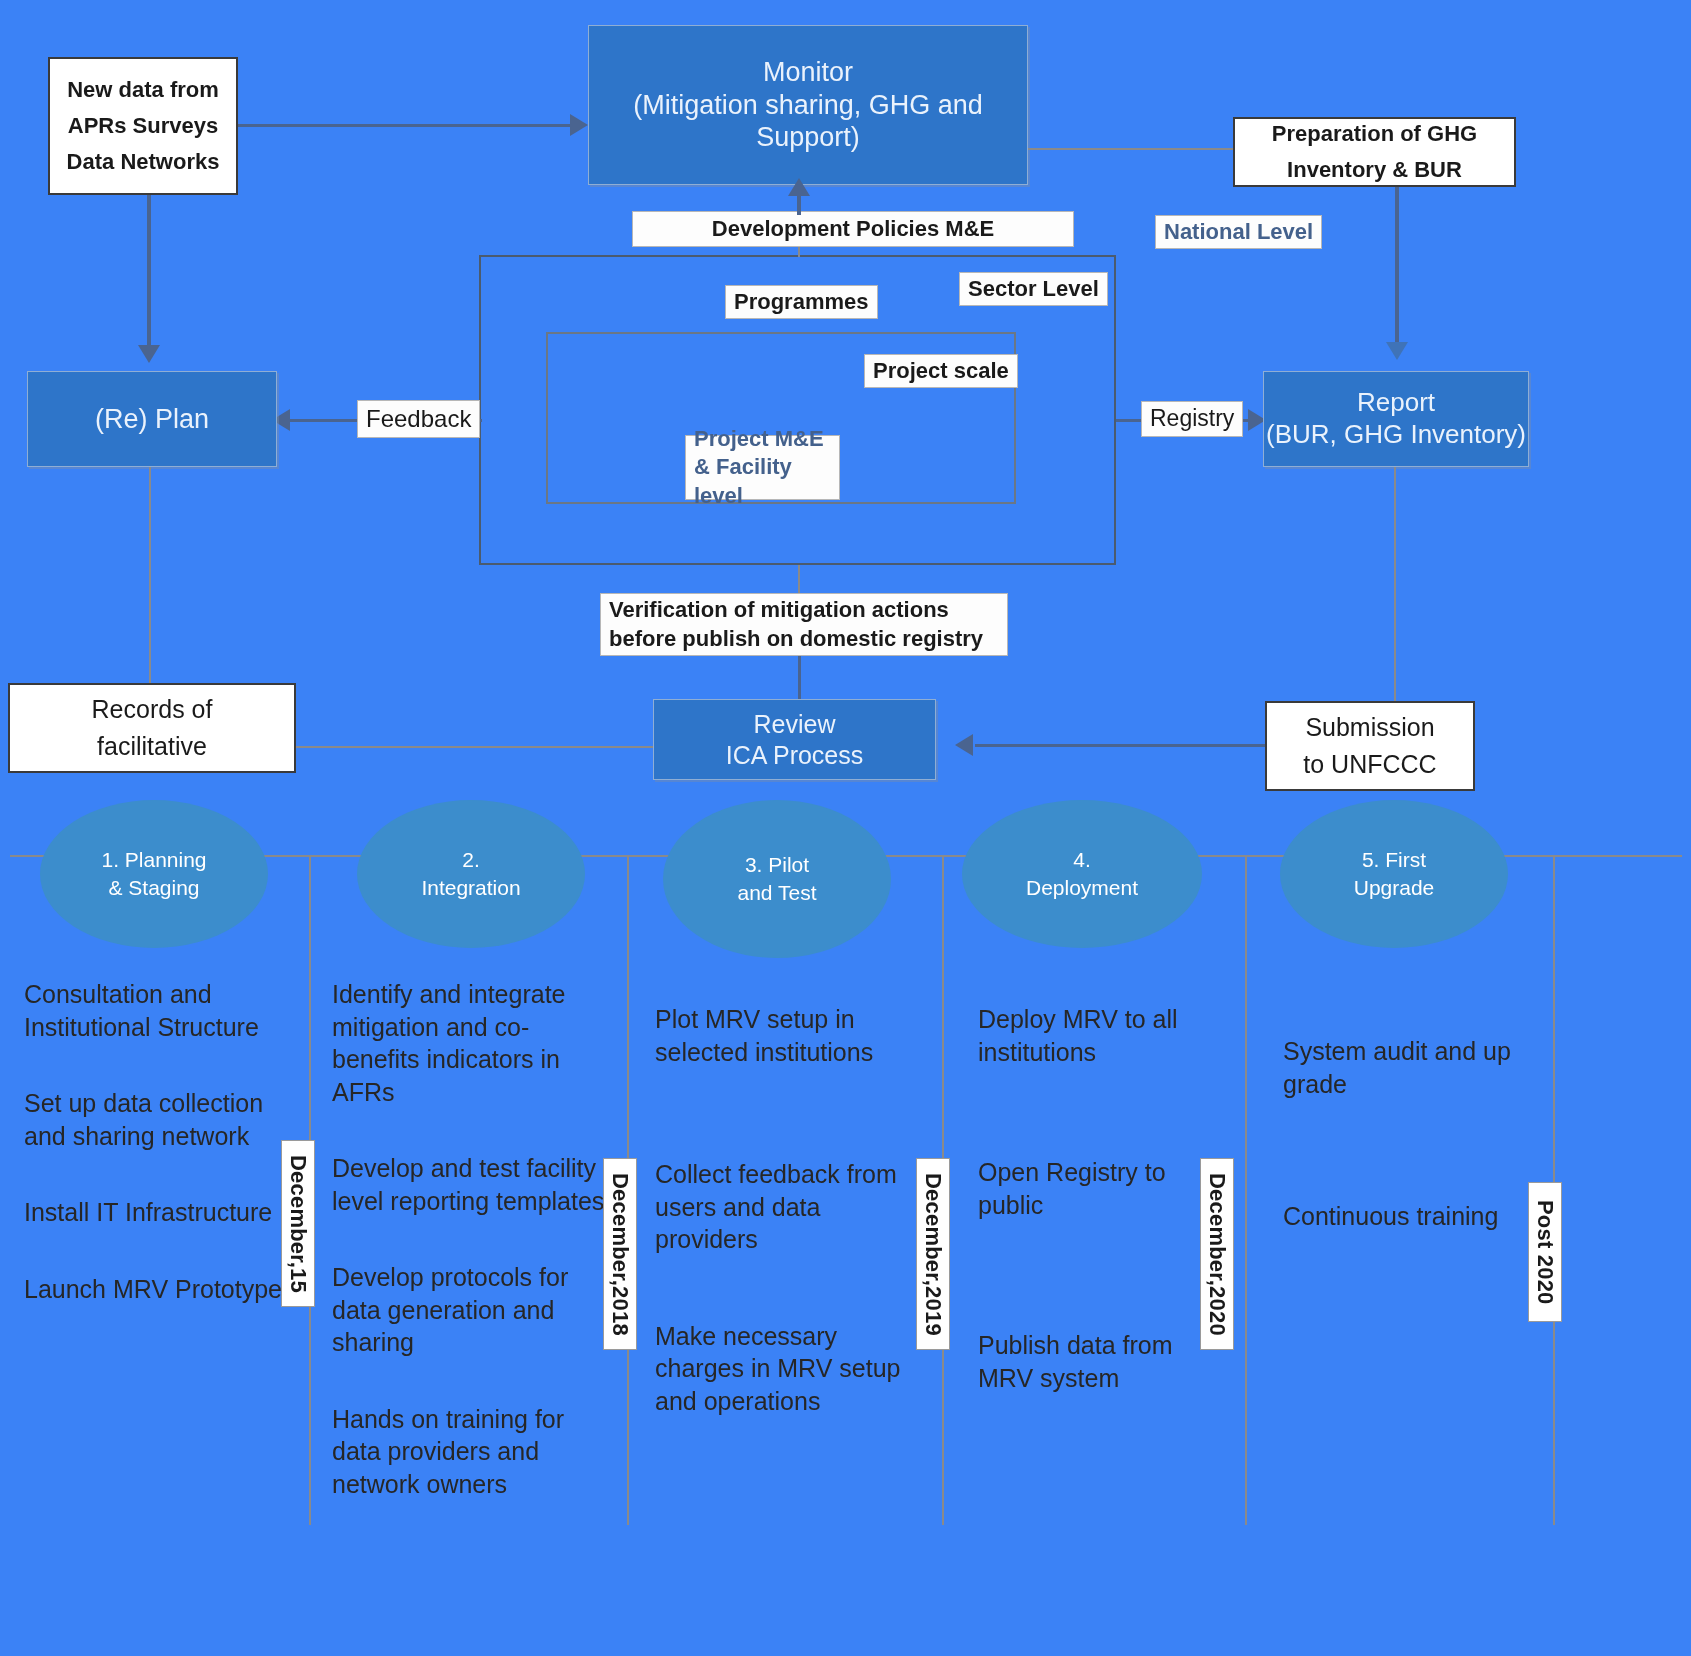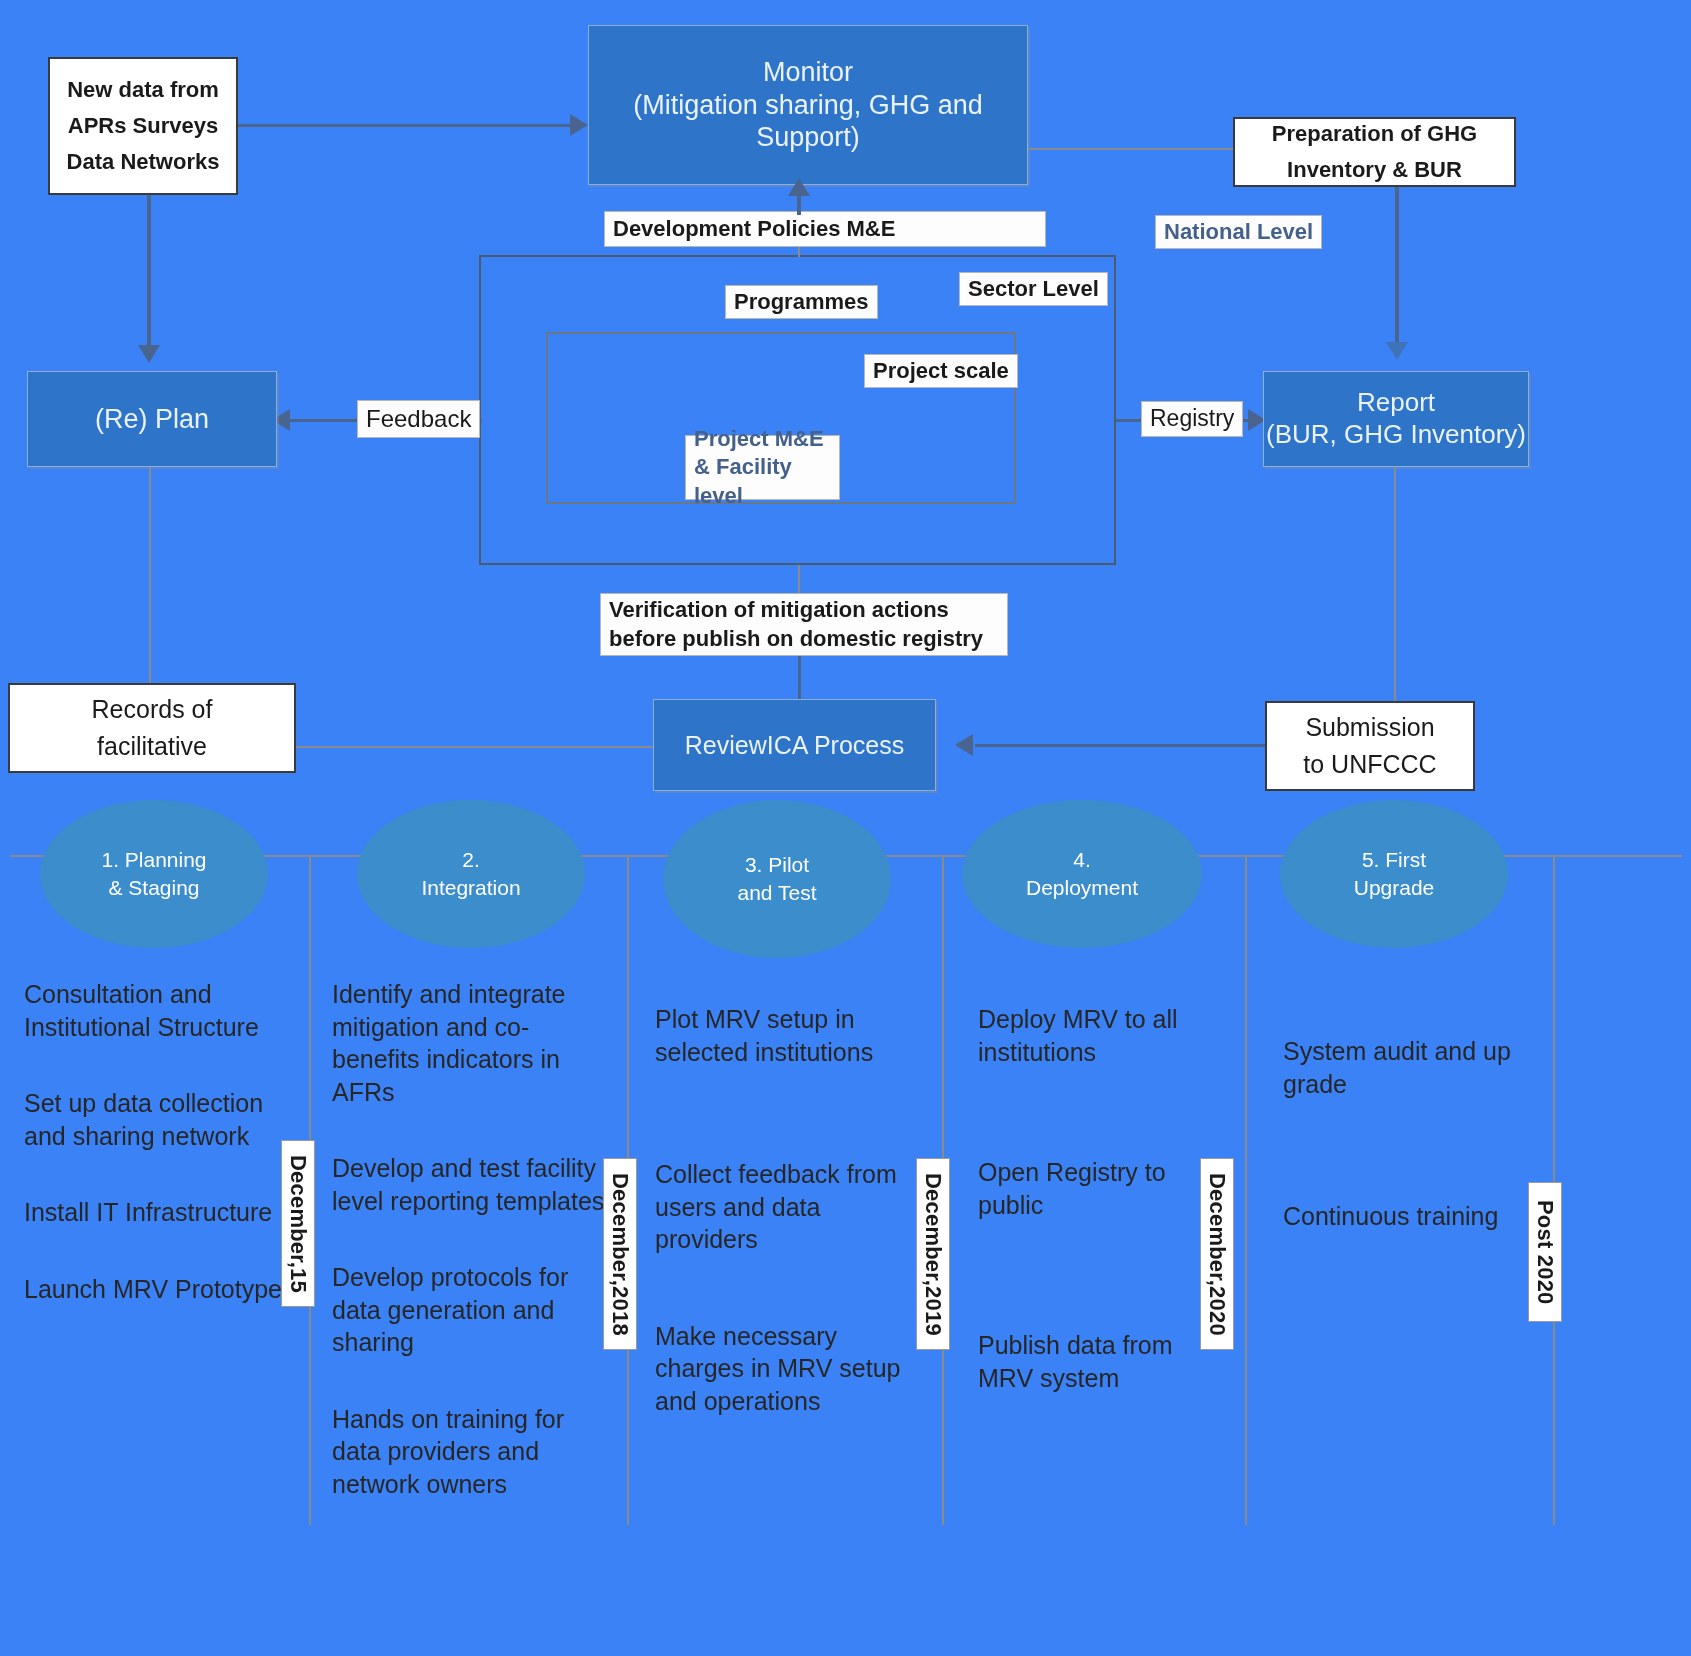--- a/index.html
+++ b/index.html
@@ -124,21 +124,21 @@
     <span>Inventory &amp; BUR</span>
   </div>
 
   <div class="ln v" style="left:1395px;top:187px;width:4px;height:160px;"></div>
   <div class="arw down" style="left:1386px;top:342px;"></div>
 
   <div class="chip blue abs" style="left:1155px;top:215px;height:34px;">
     <span>National Level</span>
   </div>
 
-  <div class="chip bold abs" style="left:604px;top:211px;width:442px;height:36px;">
+  <div class="chip bold abs" style="left:632px;top:211px;width:442px;height:36px;justify-content:center;">
     <span>Development Policies M&amp;E</span>
   </div>
 
   <div class="ln v" style="left:797px;top:193px;width:4px;height:22px;"></div>
   <div class="arw up" style="left:788px;top:178px;"></div>
 
   <div class="abs outline" style="left:479px;top:255px;width:637px;height:310px;"></div>
 
   <div class="ln grey v" style="left:798px;top:247px;height:10px;"></div>
 
@@ -194,21 +194,21 @@
 
   <div class="abs whitebox" style="left:8px;top:683px;width:288px;height:90px;flex-direction:column;">
     <span>Records of</span>
     <span>facilitative</span>
   </div>
 
   <div class="ln grey v" style="left:149px;top:467px;height:216px;"></div>
 
   <div class="ln grey h" style="left:296px;top:746px;width:358px;"></div>
 
-  <div class="bluebox abs small" style="left:653px;top:699px;width:283px;height:92px;flex-direction:row;justify-content:center;">
+  <div class="bluebox abs small" style="left:653px;top:699px;width:283px;height:81px;flex-direction:column;justify-content:center;">
     <span>Review</span>
     <span>ICA Process</span>
   </div>
 
   <div class="ln h" style="left:975px;top:744px;width:290px;"></div>
   <div class="arw left" style="left:955px;top:734px;"></div>
 
   <div class="ln grey v" style="left:1394px;top:467px;height:234px;"></div>
 
   <div class="abs whitebox" style="left:1265px;top:701px;width:210px;height:90px;flex-direction:column;">

